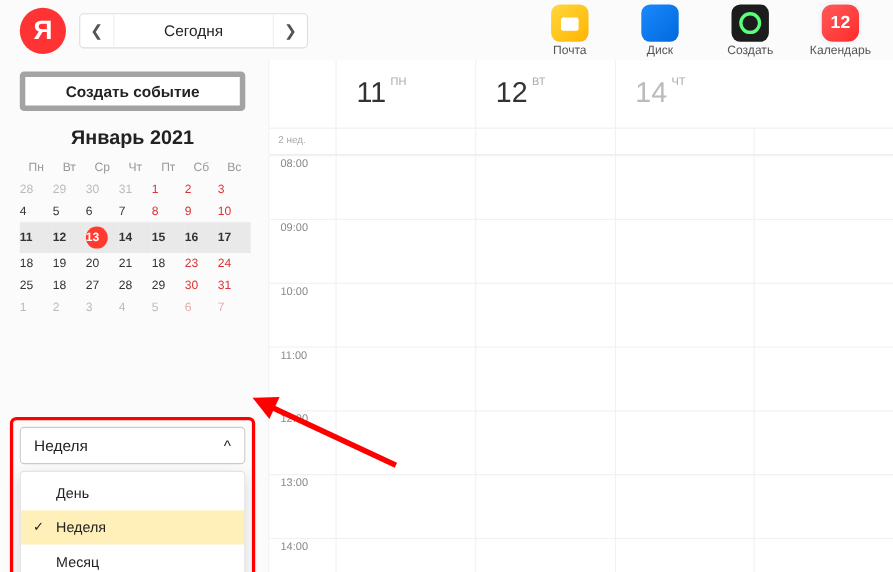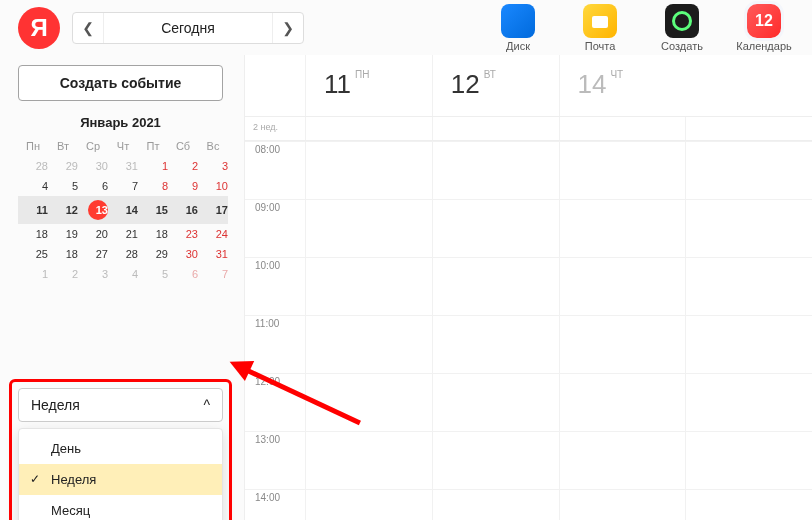--- a/index.html
+++ b/index.html
@@ -43,21 +43,21 @@
   .nav-arrow {
     width: 30px;
     display: flex;
     align-items: center;
     justify-content: center;
     cursor: pointer;
     color:#555;
     font-size: 14px;
   }
   .nav-today {
-    width: 170px;
+    width: 146px;
     display: flex;
     align-items: center;
     justify-content: center;
     font-size: 14px;
     cursor: pointer;
     border-left:1px solid #eee;
     border-right:1px solid #eee;
   }
   .app-icons {
     margin-left: auto;
@@ -84,45 +84,45 @@
   
   .sidebar {
     width: 245px;
     padding: 10px 0 0 18px;
     border-right: 1px solid #eee;
     position:relative;
   }
   .create-btn {
     width: 205px;
     height: 36px;
-    border:1px solid #a3a3a3;
+    border:5px solid #a3a3a3;
     border-radius: 4px;
     background:#fff;
     font-size: 14px;
     font-weight: 600;
     display:flex; align-items:center; justify-content:center;
     cursor:pointer;
   }
   .month-title {
     text-align:center;
     font-weight: bold;
-    font-size: 13px;
+    font-size: 18px;
     margin: 14px 0 6px;
     width:205px;
   }
   .mini-cal {
     width: 210px;
     border-collapse: collapse;
     font-size: 11px;
   }
   .mini-cal th {
     color:#999; font-weight:normal; padding:4px 0; width:30px;
   }
   .mini-cal td {
-    text-align:right; padding:4px 0; color:#333;
+    text-align:left; padding:4px 0; color:#333;
   }
   .mini-cal td.dim { color:#bbb; }
   .mini-cal td.wk  { color:#d33; }
   .mini-cal td.wkdim { color:#e9a9a9;}
   .mini-cal td.today span{
     background:#ff3b30; color:#fff; border-radius:50%; display:inline-block; width:20px; height:20px; line-height:20px;
   }
   .mini-cal tr.cur-week { background:#e9e9e9;}
   .mini-cal tr.cur-week td{ font-weight:bold;}
 
@@ -234,26 +234,26 @@
 
 <div class="topbar">
   <div class="logo">Я</div>
   <div class="today-nav">
     <div class="nav-arrow">❮</div>
     <div class="nav-today">Сегодня</div>
     <div class="nav-arrow">❯</div>
   </div>
   <div class="app-icons" id="app-icons">
       <div class="app-item">
+        <div class="app-ic ic-mail"></div>
+        <div>Почта</div>
+      </div>
+      <div class="app-item">
         <div class="app-ic ic-disk"></div>
         <div>Диск</div>
-      </div>
-      <div class="app-item">
-        <div class="app-ic ic-mail"></div>
-        <div>Почта</div>
       </div>
       <div class="app-item">
         <div class="app-ic ic-tele"></div>
         <div>Создать</div>
       </div>
       <div class="app-item app-active">
         <div class="app-ic ic-cal">12</div>
         <div>Календарь</div>
       </div>
     </div>

